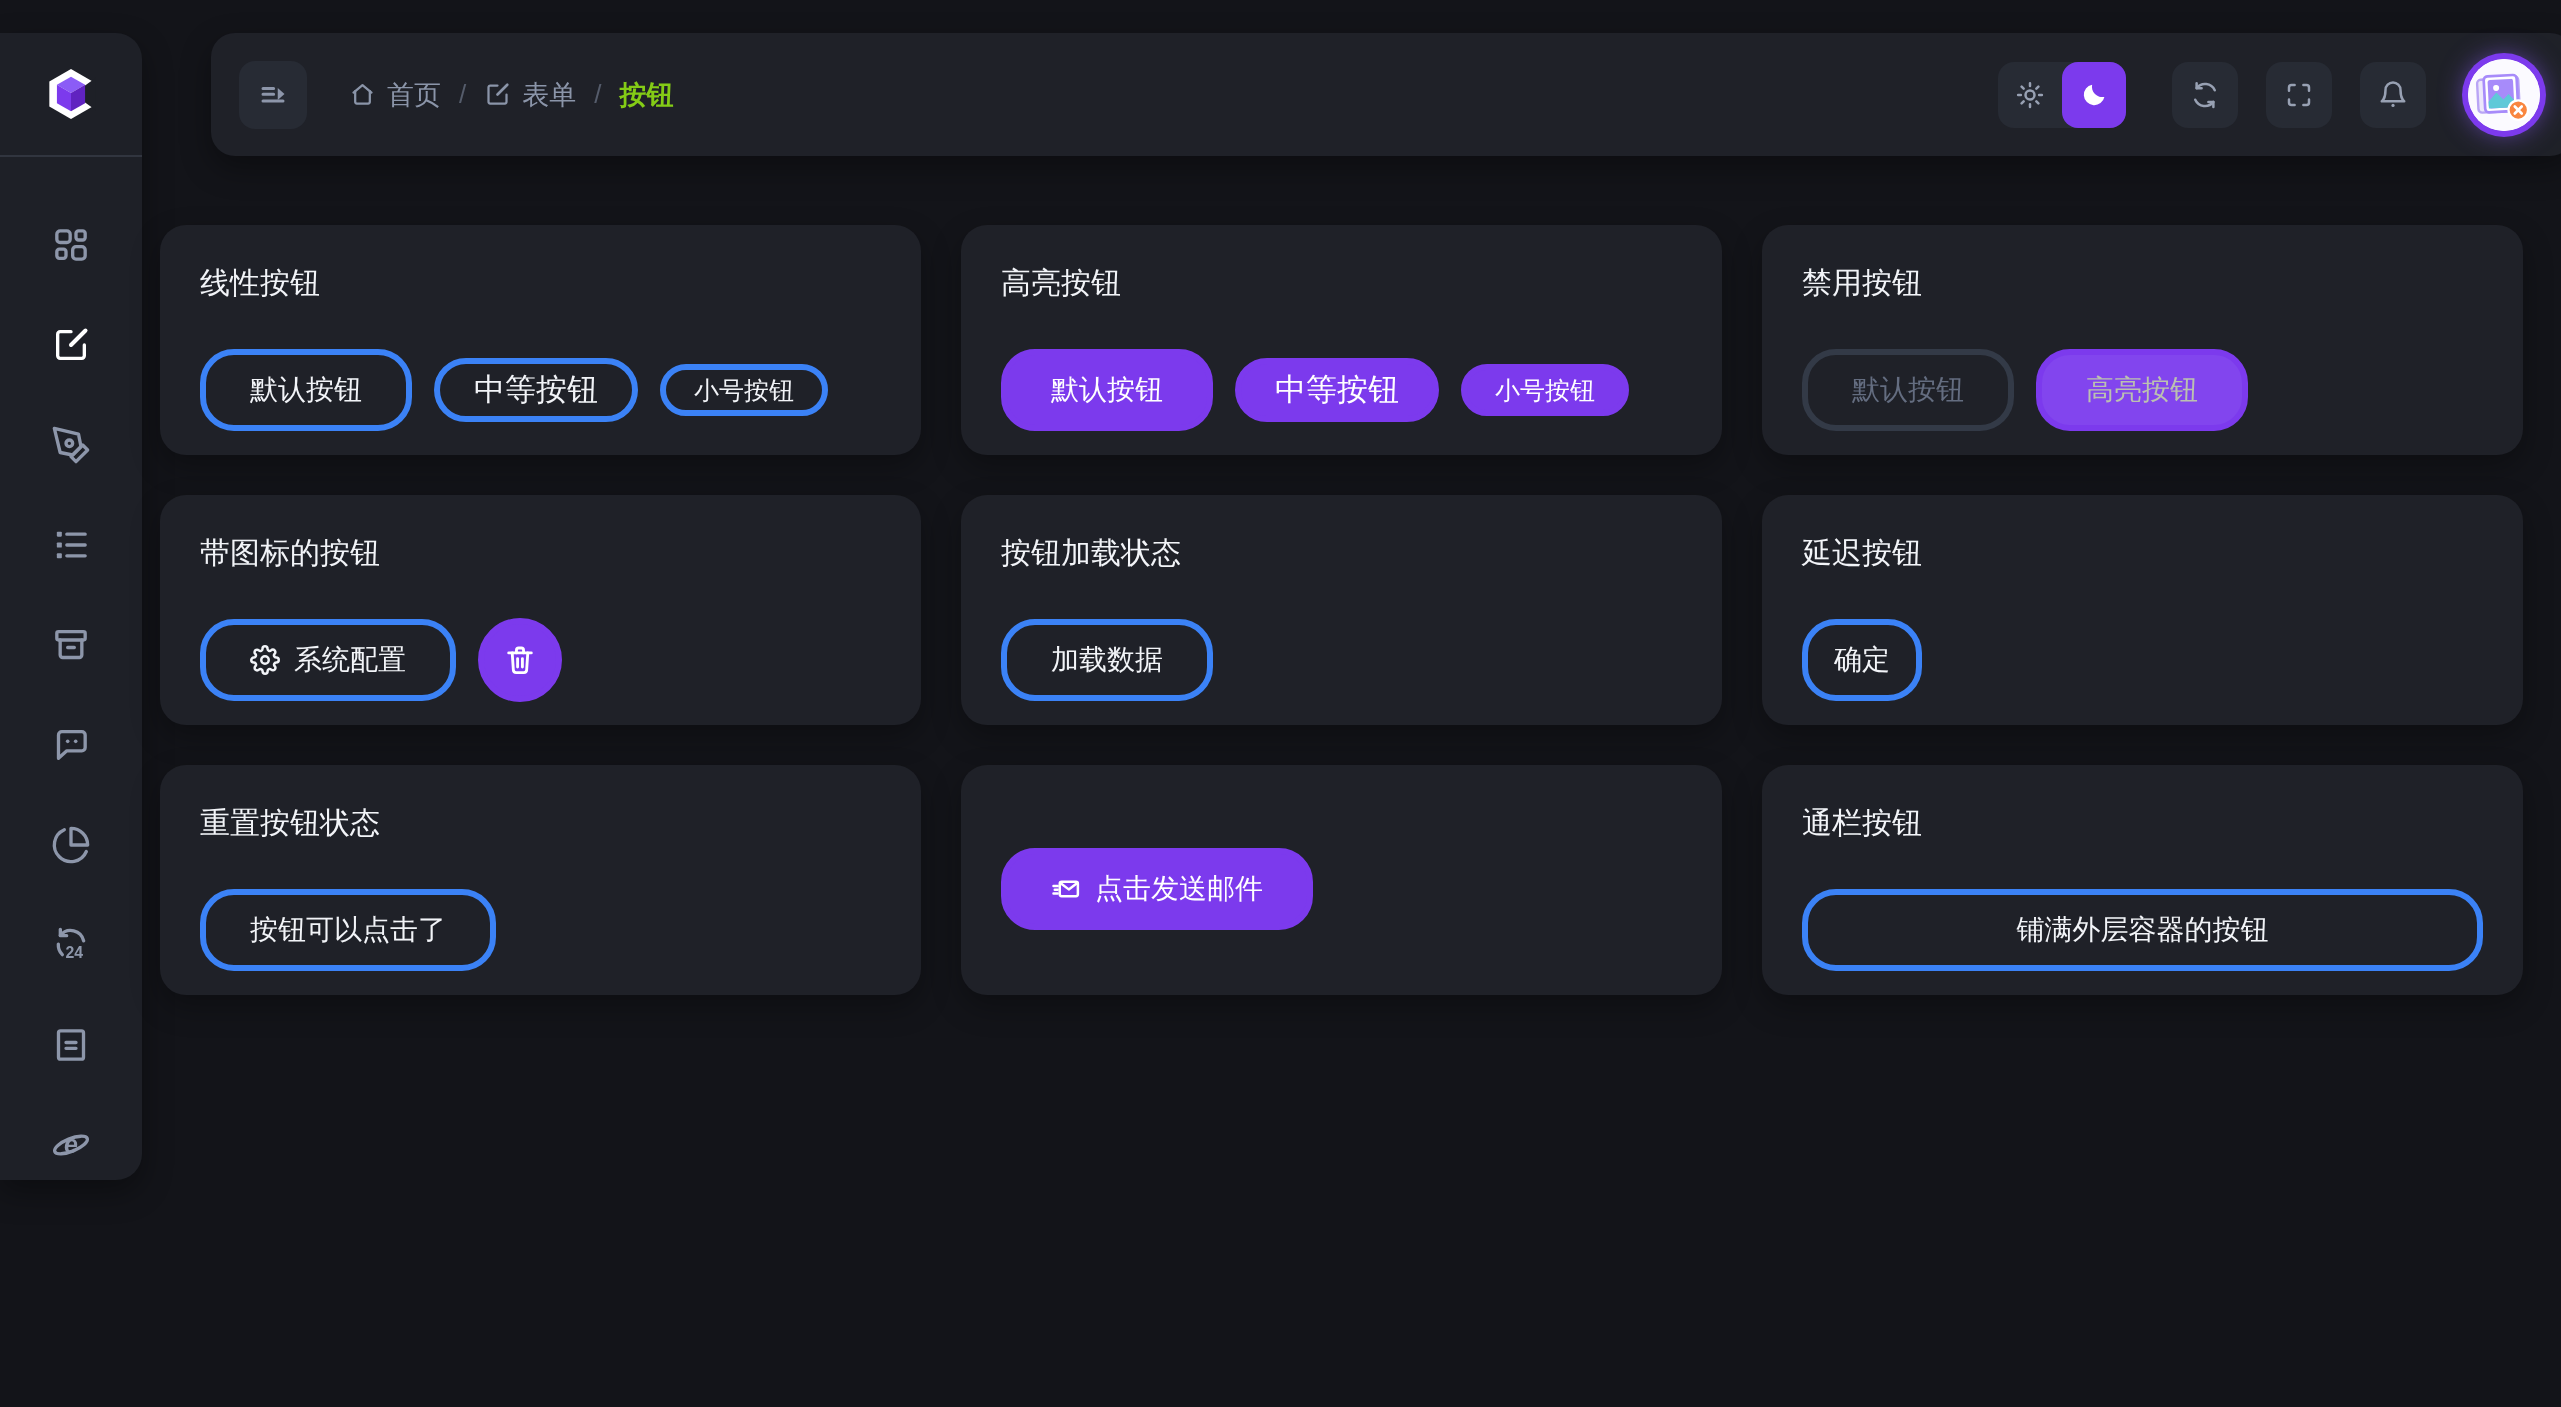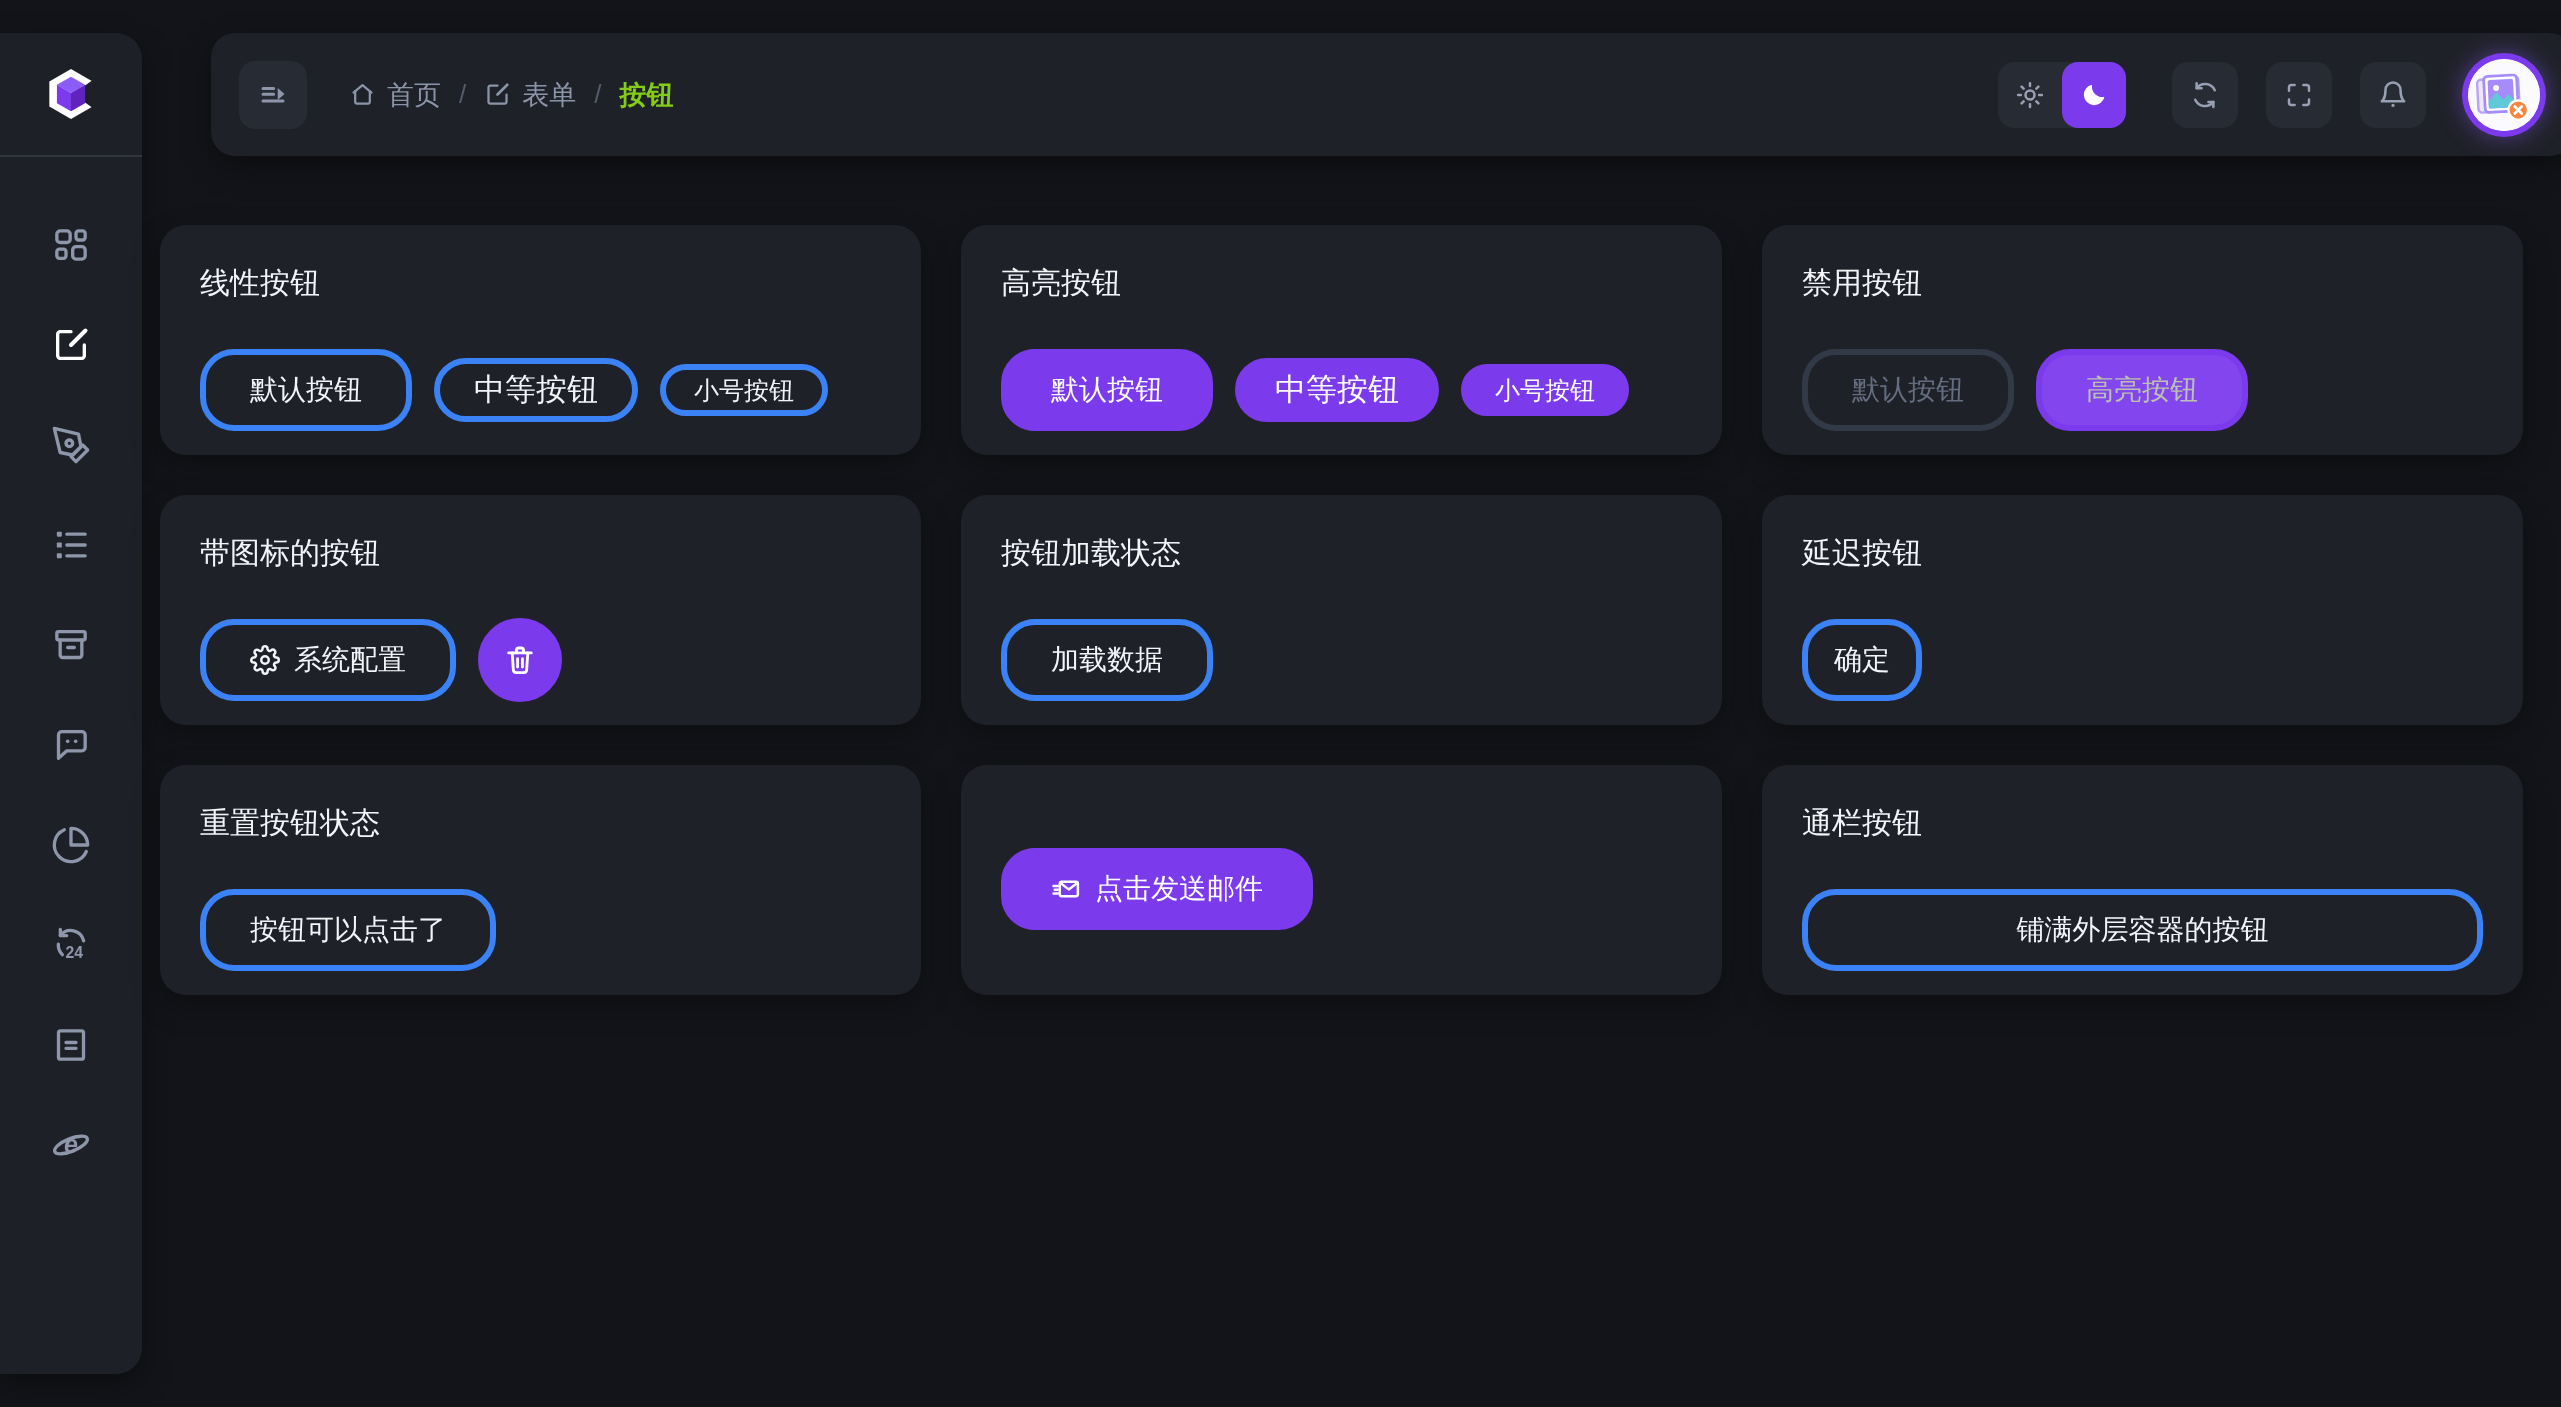--- a/index.html
+++ b/index.html
@@ -8,21 +8,21 @@
     background:#131419;
     font-family:"Liberation Sans", sans-serif;
     position:relative;
     overflow:hidden;
     color:#f2f4f8;
   }
   svg { display:block; width:100%; height:100%; }
 
   
   .sidebar {
-    position:absolute; left:0; top:33px; width:142px; height:1341px;
+    position:absolute; left:0; top:33px; width:142px; height:1147px;
     background:#1e2027; border-radius:0 26px 26px 0;
     display:flex; flex-direction:column; align-items:center;
     box-shadow:0 12px 30px rgba(0,0,0,.35);
   }
   .logo-wrap { height:122px; width:100%; display:flex; align-items:center; justify-content:center; }
   .logo { width:52px; height:52px; }
   .sidebar-divider { width:142px; height:2px; background:#31353f; }
   .nav { display:flex; flex-direction:column; align-items:center; gap:60px; padding-top:68px; }
   .nav-item { width:40px; height:40px; color:#8d96aa; cursor:pointer; }
   .nav-item.active { color:#ffffff; }

